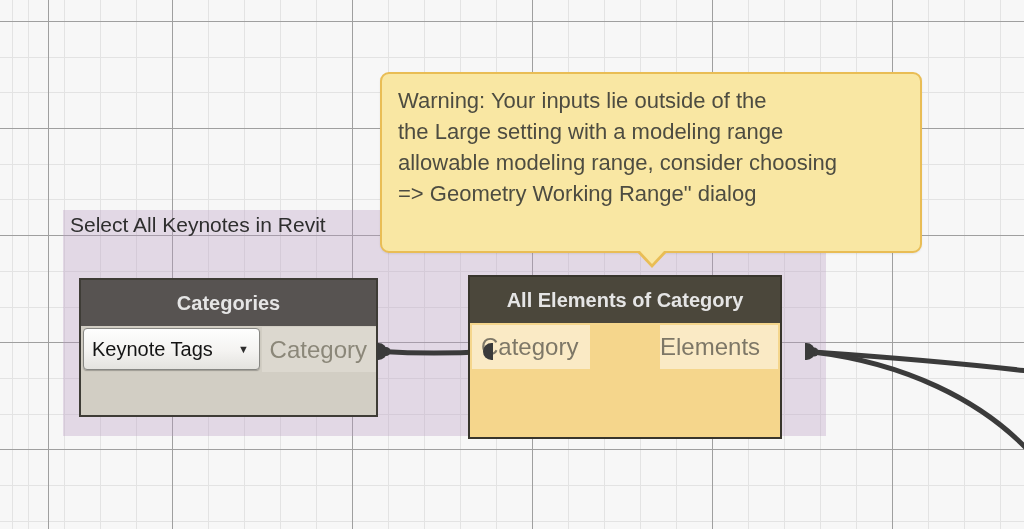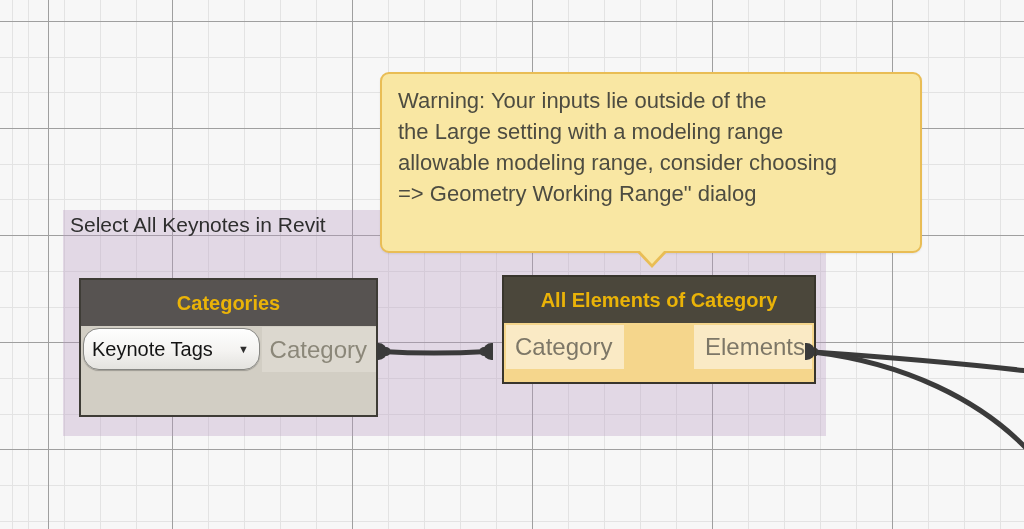--- a/index.html
+++ b/index.html
@@ -20,48 +20,48 @@
   }
   .group-label{
     position:absolute;left:7px;top:3px;
     font-size:21px;color:#2e2e2e;white-space:nowrap;
   }
   .wires{position:absolute;left:0;top:0;width:1024px;height:529px;pointer-events:none;}
   .wires path{pointer-events:stroke;}
   .node{position:absolute;border:2px solid #3e3c36;box-sizing:border-box;}
   .node-header{
     position:absolute;left:0;top:0;right:0;height:46px;
-    color:#eab308;font-size:20px;font-weight:bold;text-align:center;line-height:46px;
+    color:#e5e5e5;font-size:20px;font-weight:bold;text-align:center;line-height:46px;
     white-space:nowrap;
   }
   .node-categories{left:79px;top:278px;width:299px;height:139px;background:#d2cec4;}
   .node-categories .node-header{background:#575351;}
   .port-strip{position:absolute;box-sizing:border-box;font-size:24px;white-space:nowrap;}
   .cat-out-port{
     left:181px;top:47px;right:0;height:45px;background:#dcd8cf;
     color:#8b8779;text-align:right;line-height:45px;padding-right:9px;
   }
   .dropdown{
     position:absolute;left:2px;top:48px;width:177px;height:42px;box-sizing:border-box;
-    border:1px solid #878783;border-radius:16px;
+    border:1px solid #878783;border-radius:4px;
     background:linear-gradient(to bottom,#fefefe 0%,#f4f3f1 55%,#e4e3df 100%);
     box-shadow:0 1px 1px rgba(0,0,0,0.25);
     display:flex;align-items:center;cursor:default;justify-content:center;
   }
   .dropdown-label{flex:1;font-size:20px;color:#141414;padding-left:8px;white-space:nowrap;}
   .dropdown-arrow{font-size:11px;color:#2d2d2d;padding-right:10px;}
-  .node-allelements{left:502px;top:275px;width:314px;height:109px;background:#f5d68c;border-color:#38352c;}
+  .node-allelements{left:468px;top:275px;width:314px;height:164px;background:#f5d68c;border-color:#38352c;}
   .node-allelements .node-header{background:#4b473b;}
   .ae-in-port{
     left:2px;top:48px;width:118px;height:44px;background:#faeac5;
     color:#7d7767;line-height:44px;padding-left:9px;
   }
   .ae-out-port{
     right:2px;top:48px;width:118px;height:44px;background:#faeac5;
-    color:#7d7767;text-align:right;line-height:44px;padding-right:7px;
+    color:#7d7767;text-align:right;line-height:44px;padding-right:18px;
   }
   .nub{position:absolute;width:10px;height:17px;background:#3a3a3a;}
   .nub-right{border-radius:0 9px 9px 0;}
   .nub-left{border-radius:9px 0 0 9px;}
   .nub-cat-out{left:377px;top:343px;}
   .nub-ae-in{left:483px;top:343px;}
   .nub-ae-out{left:805px;top:343px;}
   .tooltip{
     position:absolute;left:380px;top:72px;width:542px;height:181px;box-sizing:border-box;
     background:var(--tooltip_bg,#f9e7a3);

